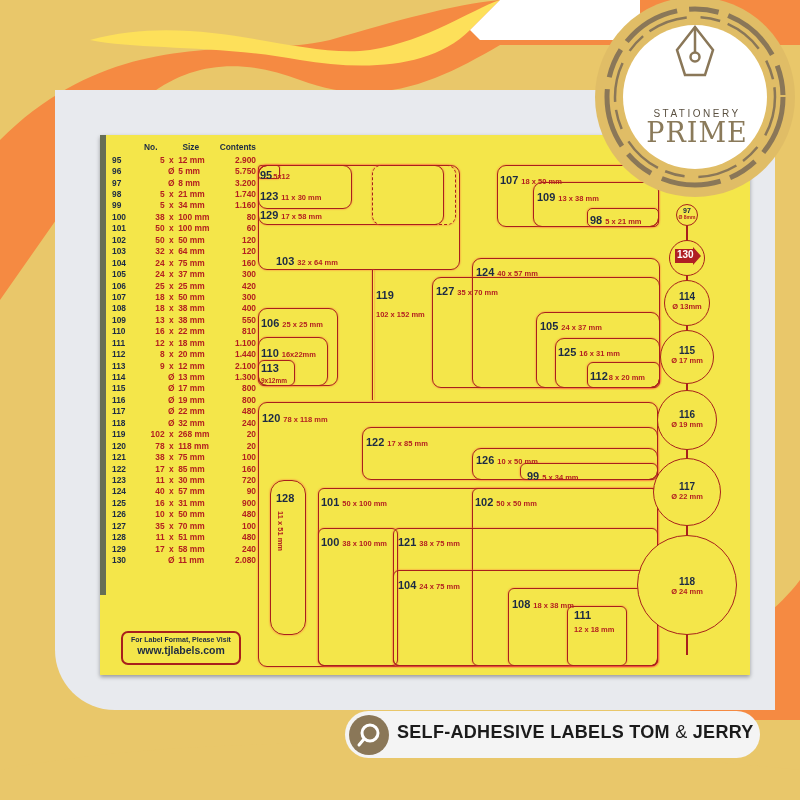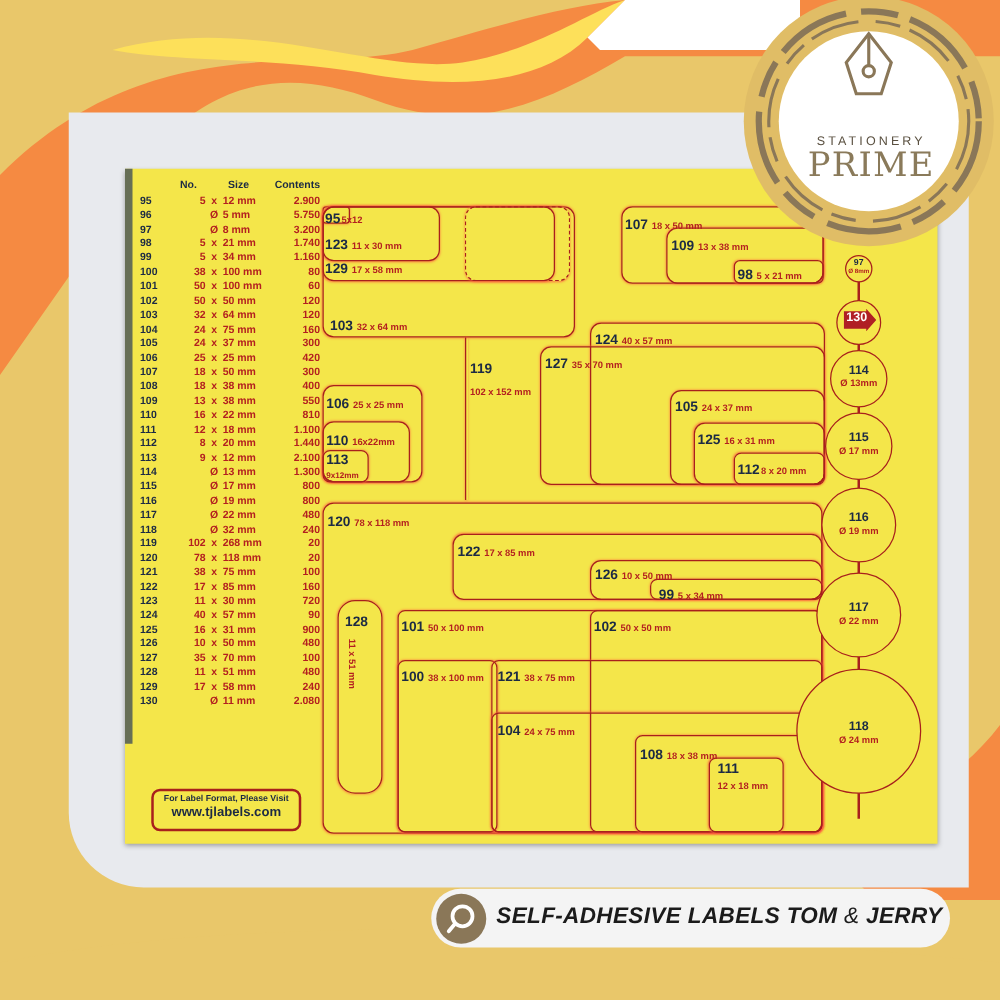--- a/index.html
+++ b/index.html
@@ -25,21 +25,21 @@
   .lt .d{color:#b32020;font-size:7.5px;margin-left:3px;}
   .circ{position:absolute;border:1.6px solid #a8201c;border-radius:50%;box-sizing:border-box;text-align:center;font-weight:bold;}
   .circ .n{display:block;color:#1c2a44;font-size:10px;}
   .circ .d{display:block;color:#b32020;font-size:7.5px;}
   .spine{position:absolute;left:686px;top:215px;width:1.6px;height:440px;background:#a8201c;}
   .logo{position:absolute;left:593px;top:-5px;width:205px;height:205px;}
   .logo-text1{position:absolute;left:632px;top:108px;width:130px;text-align:center;font-size:10px;letter-spacing:2.5px;color:#5a5040;}
   .logo-text2{position:absolute;left:632px;top:117px;width:130px;text-align:center;font-family:"DejaVu Serif",serif;font-size:27px;color:#8a7a5a;letter-spacing:1px;}
   .pill{position:absolute;left:345px;top:711px;width:415px;height:47px;background:#f4f4f4;border-radius:24px;}
   .pill-icon{position:absolute;left:349px;top:715px;width:40px;height:40px;border-radius:50%;background:#8a7758;}
-  .pill-text{position:absolute;left:397px;top:722px;font-size:18px;font-weight:bold;color:#1b1b1b;letter-spacing:.3px;font-style:italic;}
+  .pill-text{position:absolute;left:397px;top:722px;font-size:18px;font-weight:bold;color:#1b1b1b;letter-spacing:.3px;}
   .pill-text .amp{font-weight:normal;}
   .arrow130{position:absolute;left:675px;top:247px;width:26px;height:18px;}
 </style>
 </head>
 <body>
 
 <svg class="bg-svg" viewBox="0 0 800 800">
   <rect x="0" y="0" width="800" height="800" fill="#e9c76a"></rect>
   <path d="M0,140 C120,20 250,60 330,40 C400,20 450,5 500,0 L800,0 L800,45 L500,45 C440,80 380,110 300,80 C220,50 140,60 70,200 L0,300 Z" fill="#f58a42"></path>
   <path d="M90,40 C200,10 300,60 370,50 C430,40 470,10 500,0 L470,30 C430,70 360,70 300,60 C220,45 140,50 90,40 Z" fill="#fde05a"></path>
@@ -345,21 +345,21 @@
 <div class="lab" style="left:472px;top:488px;width:186px;height:178px;border-radius:6px"></div>
 <div class="lab" style="left:318px;top:528px;width:80px;height:138px;border-radius:6px"></div>
 <div class="lab" style="left:393px;top:528px;width:265px;height:138px;border-radius:6px"></div>
 <div class="lab" style="left:393px;top:570px;width:265px;height:96px;border-radius:6px"></div>
 <div class="lab" style="left:508px;top:588px;width:150px;height:78px;border-radius:6px"></div>
 <div class="lab" style="left:567px;top:606px;width:60px;height:60px;border-radius:6px"></div>
 
 <div class="lt" style="left:260px;top:165px"><span class="n">95</span><span class="d" style="margin-left:1px">5x12</span></div>
 <div class="lt" style="left:260px;top:186px"><span class="n">123</span><span class="d">11 x 30 mm</span></div>
 <div class="lt" style="left:260px;top:205px"><span class="n">129</span><span class="d">17 x 58 mm</span></div>
-<div class="lt" style="left:264px;top:251px"><span class="n">103</span><span class="d">32 x 64 mm</span></div>
+<div class="lt" style="left:276px;top:251px"><span class="n">103</span><span class="d">32 x 64 mm</span></div>
 <div class="lt" style="left:376px;top:285px"><span class="n">119</span><br><span class="d" style="margin-left:0">102 x 152 mm</span></div>
 <div class="lt" style="left:500px;top:170px"><span class="n">107</span><span class="d">18 x 50 mm</span></div>
 <div class="lt" style="left:537px;top:187px"><span class="n">109</span><span class="d">13 x 38 mm</span></div>
 <div class="lt" style="left:590px;top:210px"><span class="n">98</span><span class="d">5 x 21 mm</span></div>
 <div class="lt" style="left:476px;top:262px"><span class="n">124</span><span class="d">40 x 57 mm</span></div>
 <div class="lt" style="left:436px;top:281px"><span class="n">127</span><span class="d">35 x 70 mm</span></div>
 <div class="lt" style="left:540px;top:316px"><span class="n">105</span><span class="d">24 x 37 mm</span></div>
 <div class="lt" style="left:558px;top:342px"><span class="n">125</span><span class="d">16 x 31 mm</span></div>
 <div class="lt" style="left:590px;top:366px"><span class="n">112</span><span class="d" style="margin-left:1px">8 x 20 mm</span></div>
 <div class="lt" style="left:261px;top:313px"><span class="n">106</span><span class="d">25 x 25 mm</span></div>

